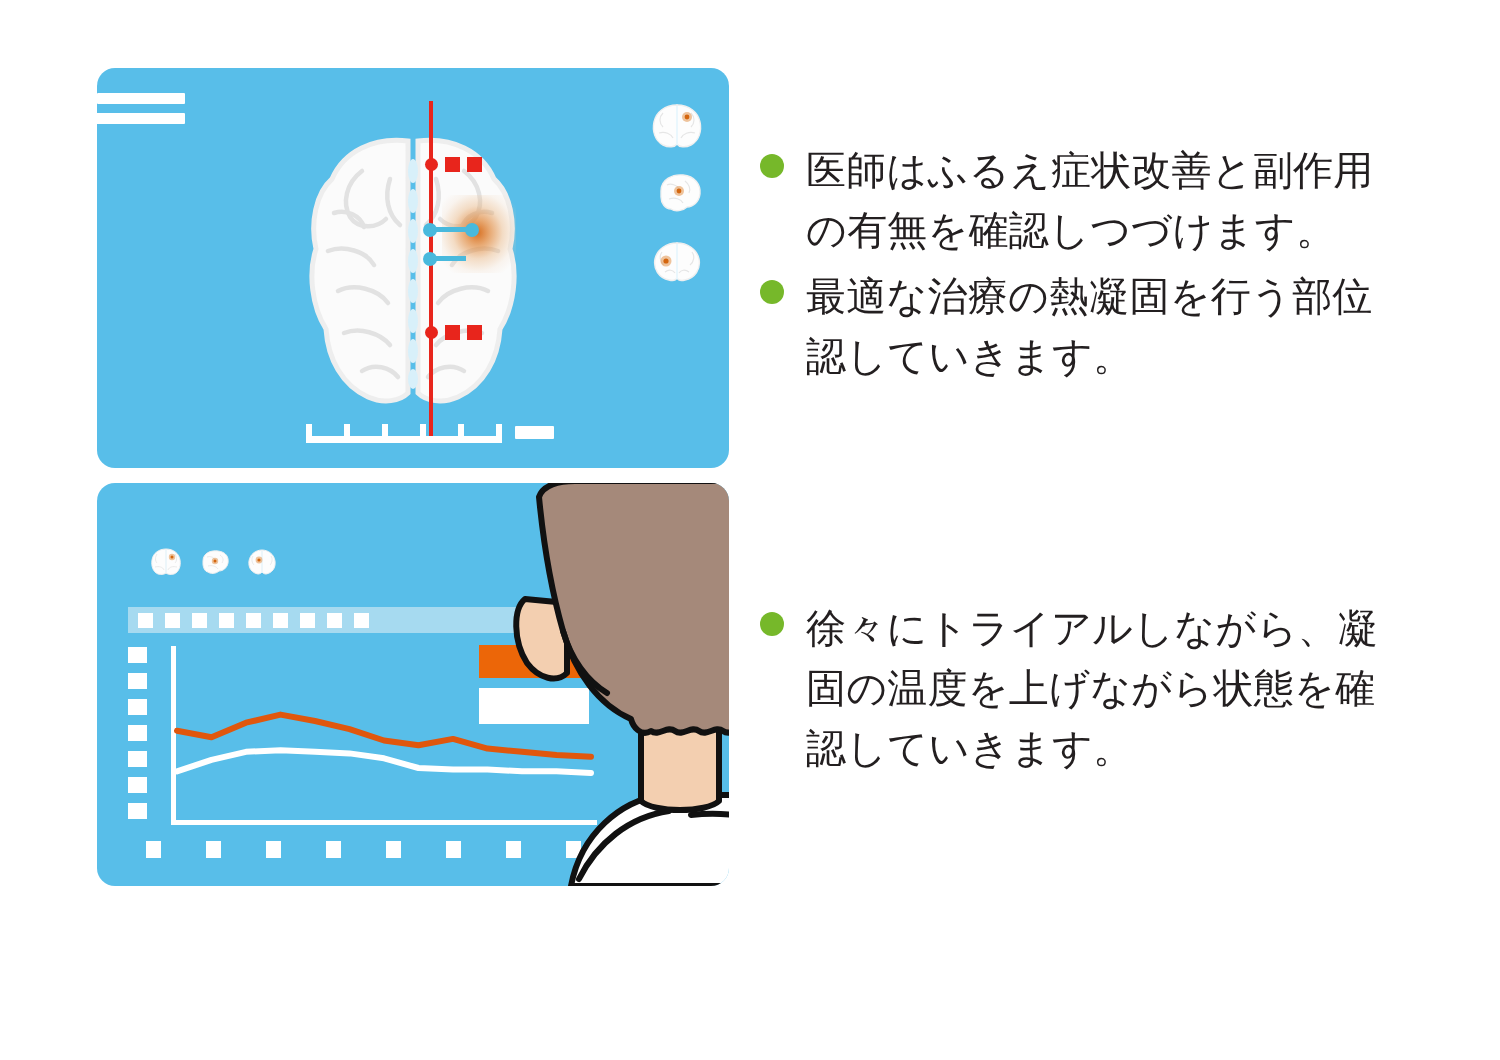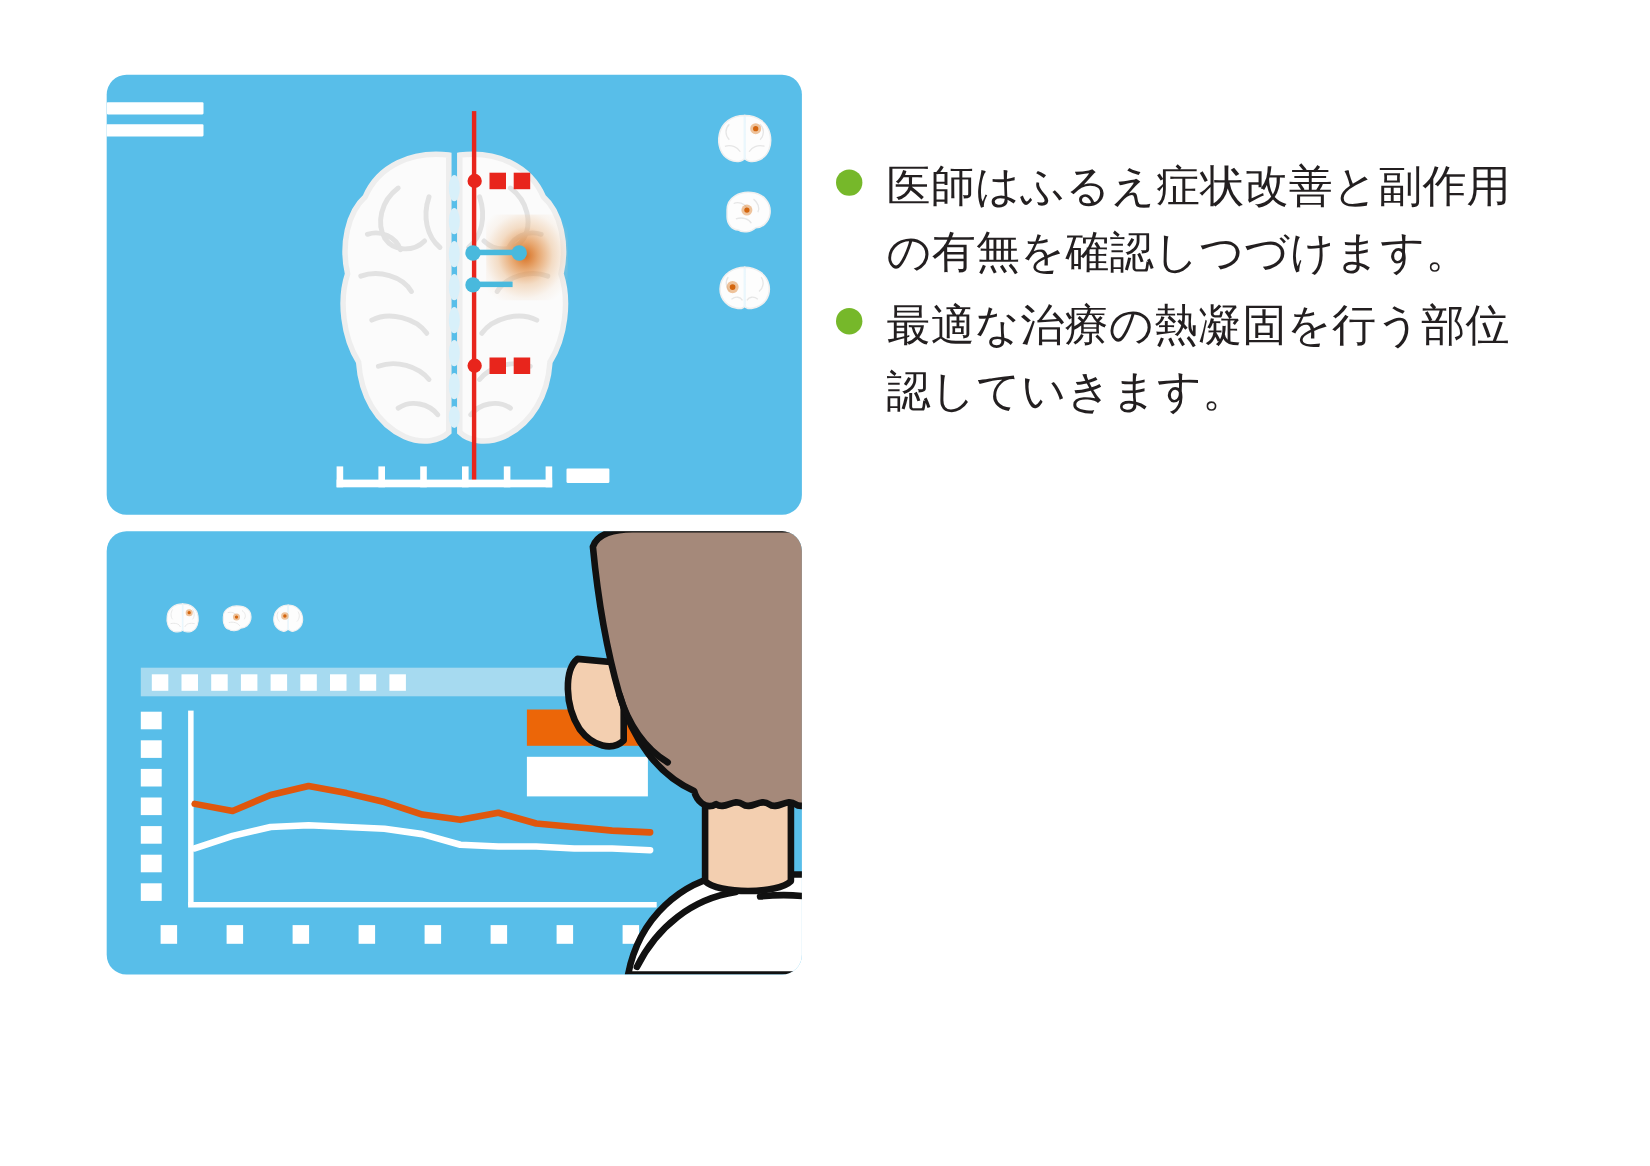--- a/index.html
+++ b/index.html
@@ -421,14 +421,22 @@
       <span class="bullet-text">医師はふるえ症状改善と副作用
 の有無を確認しつづけます。</span>
     </div>
     <div class="bullet-item">
       <span class="bullet-dot"></span>
       <span class="bullet-text">最適な治療の熱凝固を行う部位
 認していきます。</span>
     </div>
   </div>
 
+  <div class="bullet-group" id="bullets-bottom">
+    <div class="bullet-item">
+      <span class="bullet-dot"></span>
+      <span class="bullet-text">徐々にトライアルしながら、凝
+固の温度を上げながら状態を確
+認していきます。</span>
+    </div>
+  </div>
 
 </div>
 
 </body></html>

